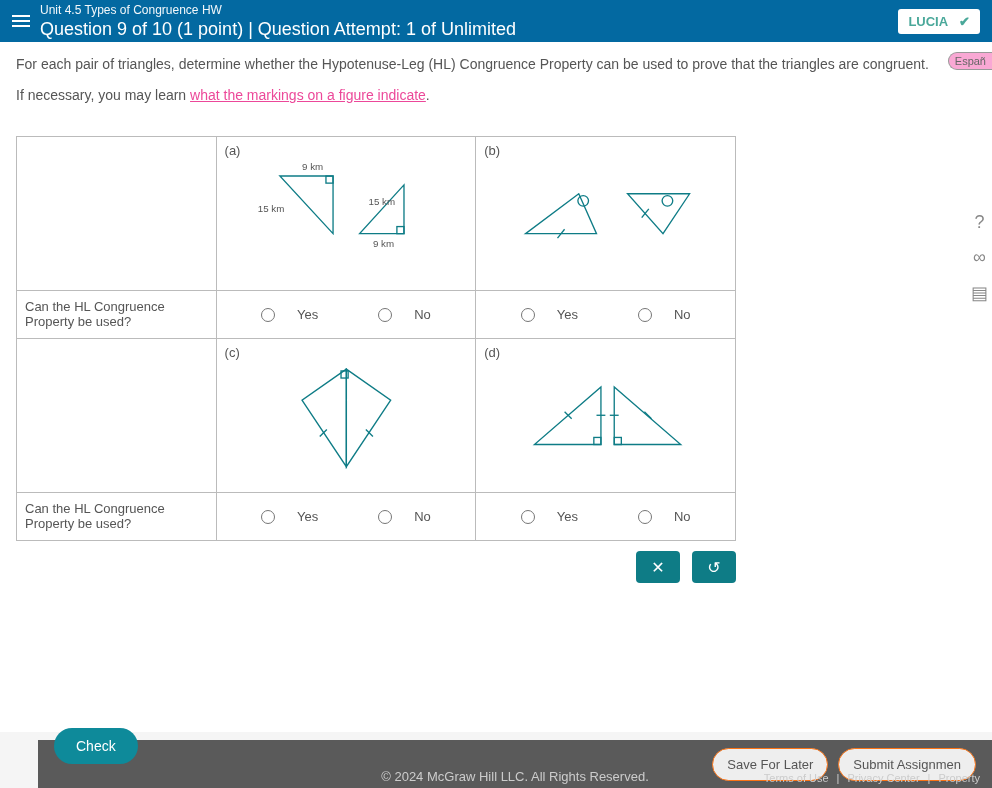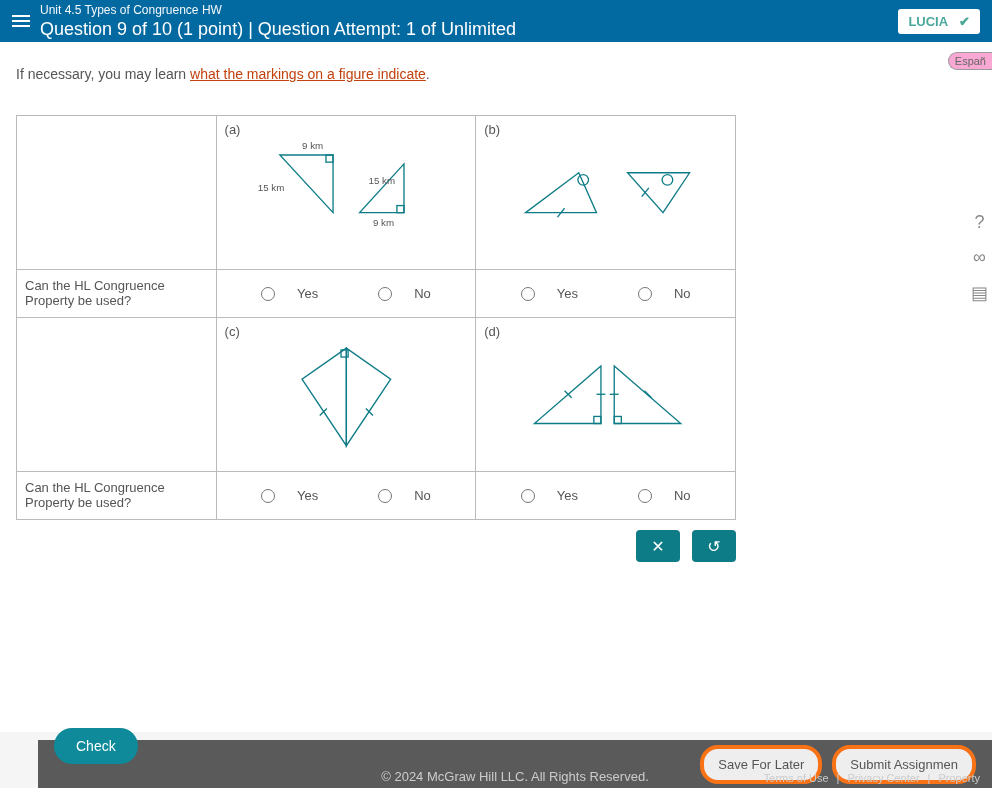--- a/index.html
+++ b/index.html
@@ -32,21 +32,21 @@
   background: #fff; color: #4aa89a; padding: 5px 10px; border-radius: 3px;
   font-size: 13px; font-weight: bold; display: flex; align-items: center; gap: 11px;
 }
 .content {
   padding: 12px 16px 0 16px;
   background: #fff;
   height: 690px;
   position: relative;
 }
 .prompt { color: #555; font-size: 14px; line-height: 1.5; }
-.prompt .link { color: #c2410c; text-decoration: underline; }
+.prompt .link { color: #ec4899; text-decoration: underline; }
 .espanol {
   position: absolute; right: 0; top: 10px;
   border: 1px solid #999; border-right: none;
   padding: 2px 6px; border-radius: 10px 0 0 10px;
   font-size: 11px; color: #666; background: #f9a8d4;
 }
 .grid {
   margin-top: 30px;
   border-collapse: collapse;
   width: 720px;
@@ -80,21 +80,21 @@
   padding: 0 16px;
   margin-left: 38px;
 }
 .check-btn {
   background: #0e8a9a; color: #fff; border: none;
   padding: 10px 22px; border-radius: 20px; font-size: 14px; cursor: pointer;
   position: relative; top: -18px;
 }
 .bottom-right { display: flex; align-items: center; gap: 10px; }
 .pill-btn {
-  background: #eee; color: #555; border: 4px solid #f97316;
+  background: #eee; color: #555; border: 1px solid #f97316;
   padding: 8px 14px; border-radius: 18px; font-size: 13px; cursor: pointer;
 }
 .copyright { color: #ccc; font-size: 13px; position: absolute; bottom: 4px; left: 50%; transform: translateX(-50%); }
 .footer-links { color: #ccc; font-size: 11px; display: flex; gap: 8px; position: absolute; right: 12px; bottom: 4px; }
 .side-tools {
   position: absolute; right: 4px; top: 170px;
   display: flex; flex-direction: column; gap: 14px; align-items: center;
 }
 .side-tools span { color: #888; font-size: 18px; }
 </style>
@@ -114,20 +114,21 @@
     </div>
   </div>
   <div class="user-badge">
     <span>LUCIA</span>
     <span>✔</span>
   </div>
 </div>
 
 <div class="content">
   <div class="espanol">Españ</div>
+  <p class="prompt">For each pair of triangles, determine whether the Hypotenuse-Leg (HL) Congruence Property can be used to prove that the triangles are congruent.</p>
   <p class="prompt" style="margin-top:10px">
     <span>If necessary, you may learn </span><a href="#" class="link">what the markings on a figure indicate</a>.
   </p>
 
   <table class="grid">
 
     <tbody>
         <tr>
       <td class="row-label"></td>
       <td class="figure-cell">

